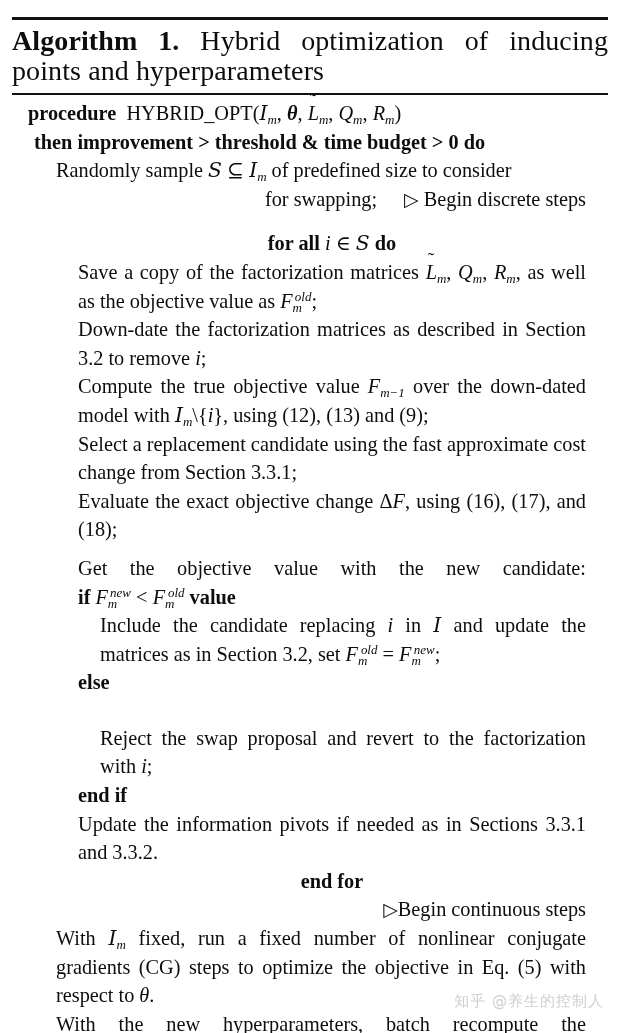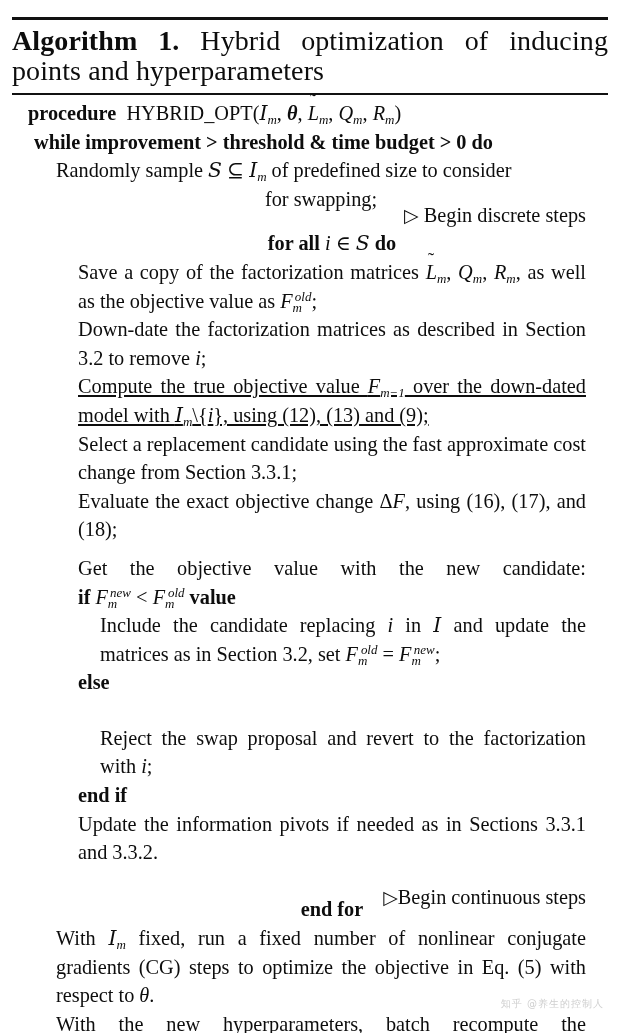--- a/index.html
+++ b/index.html
@@ -79,21 +79,21 @@
   .gap-before { margin-top: 10px; }
 
   
   .comment-row {
     position: relative;
     white-space: nowrap;
   }
   .comment-right {
     position: absolute;
     right: 0;
-    top: 16px;
+    top: 0;
     white-space: nowrap;
   }
   .tri { font-size: 19px; }
 
   
   .mi  { font-style: italic; }
   .cal { font-family: "DejaVu Serif", "Liberation Serif", serif; font-style: italic; }
   .bsym { font-weight: bold; font-style: italic; }
   sub, sup {
     font-size: 0.64em;
@@ -116,21 +116,21 @@
     font-size: 0.95em;
   }
   .nbsp { white-space: pre; }
 
   
   #watermark {
     position: absolute;
     right: 16px;
     bottom: 22px;
     font-family: "DejaVu Sans", sans-serif;
-    font-size: 10px;
+    font-size: 15px;
     color: #cfcfcf;
     letter-spacing: 1px;
     user-select: none;
     white-space: nowrap;
   }
 </style>
 </head>
 <body>
 
 <div id="algo-box">
@@ -145,21 +145,21 @@
   <div class="rule mid"></div>
 
   <div class="body-area">
 
     <div class="line i0">
       <span class="kw">procedure</span>
       <span class="nbsp"> </span><span>HYBRID_OPT</span><span>(<span class="cal">I</span><sub>m</sub>, <span class="bsym">θ</span>, <span class="tilde-wrap"><span class="tl">˜</span>L</span><sub>m</sub>, <span class="mi">Q</span><sub>m</sub>, <span class="mi">R</span><sub>m</sub>)</span>
     </div>
 
     <div class="line i1">
-      <span class="kw">while</span><span class="nbsp"> </span><span class="kw">improvement &gt; threshold &amp; time budget &gt; 0</span><span class="nbsp"> </span><span class="kw">do</span>
+      <span class="kw">then</span><span class="nbsp"> </span><span class="kw">improvement &gt; threshold &amp; time budget &gt; 0</span><span class="nbsp"> </span><span class="kw">do</span>
     </div>
 
     <div class="line i2 para" style="width:530px;">
       Randomly sample <span class="cal">S</span> ⊆ <span class="cal">I</span><sub>m</sub> of predefined size to consider
     </div>
     <div class="line i2 comment-row" style="width:530px;">
       <span>for swapping;</span>
       <span class="comment-right"><span class="tri">▷</span> <span>Begin discrete steps</span></span>
     </div>
 
@@ -168,21 +168,21 @@
     </div>
 
     <div class="line i3 para" style="width:508px;">
       Save a copy of the factorization matrices <span class="tilde-wrap"><span class="tl">˜</span>L</span><sub>m</sub>, <span class="mi">Q</span><sub>m</sub>, <span class="mi">R</span><sub>m</sub>, as well as the objective value as <span class="mi">F</span><sub>m</sub><sup style="margin-left:-0.55em;">old</sup>;
     </div>
 
     <div class="line i3 para" style="width:508px;">
       Down-date the factorization matrices as described in Section 3.2 to remove <span class="mi">i</span>;
     </div>
 
-    <div class="line i3 para" style="width:508px;text-decoration:underline;">
+    <div class="line i3 para" style="width:508px;">
       Compute the true objective value <span class="mi">F</span><sub>m−1</sub> over the down-dated model with <span class="cal">I</span><sub>m</sub>\{<span class="mi">i</span>}, using (12), (13) and (9);
     </div>
 
     <div class="line i3 para" style="width:508px;">
       Select a replacement candidate using the fast approximate cost change from Section 3.3.1;
     </div>
 
     <div class="line i3 para" style="width:508px;">
       Evaluate the exact objective change Δ<span class="mi">F</span>, using (16), (17), and (18);
     </div>
@@ -208,28 +208,28 @@
     </div>
 
     <div class="line i3">
       <span class="kw">end if</span>
     </div>
 
     <div class="line i3 para" style="width:508px;">
       Update the information pivots if needed as in Sections 3.3.1 and 3.3.2.
     </div>
 
+    <div class="line i2">
+      <span class="kw">end for</span>
+    </div>
+
     <div class="line i2 comment-row" style="width:530px;">
       <span class="comment-right"><span class="tri">▷</span><span>Begin continuous steps</span></span>​
     </div>
 
-    <div class="line i2">
-      <span class="kw">end for</span>
-    </div>
-
     <div class="line i2 para" style="width:530px;">
       With <span class="cal">I</span><sub>m</sub> fixed, run a fixed number of nonlinear conjugate gradients (CG) steps to optimize the objective in Eq. (5) with respect to <span class="mi" style="font-style:italic;">θ</span>.
     </div>
 
     <div class="line i2 para" style="width:530px;">
       With the new hyperparameters, batch recompute the factorization matrices <span class="tilde-wrap"><span class="tl">˜</span>L</span>, , , as described in Section 3.4.
     </div>
 
   </div>
 

